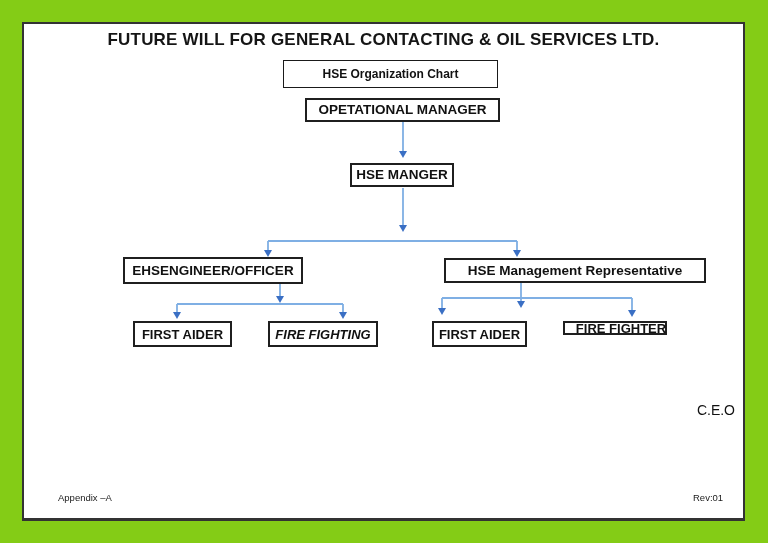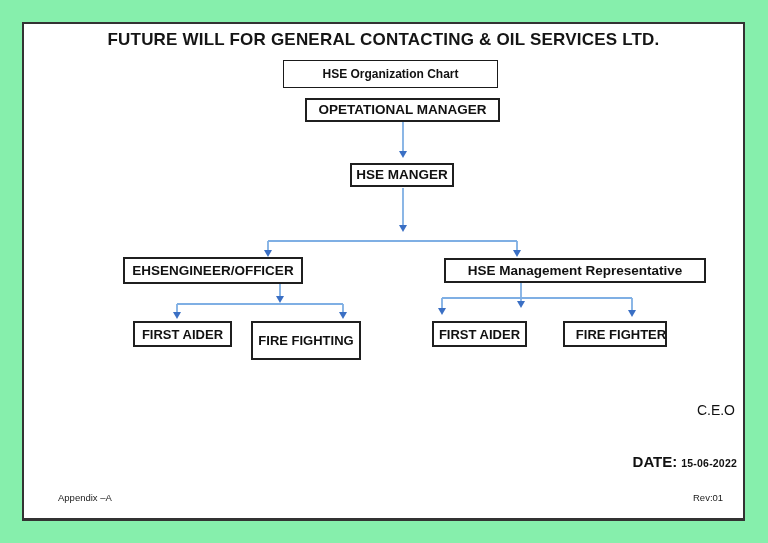--- a/index.html
+++ b/index.html
@@ -11,21 +11,21 @@
   *{margin:0;padding:0;box-sizing:border-box;}
   body{
     background:#ffffff;
     font-family:"Liberation Sans", sans-serif;
     color:#111;
   }
   .canvas{
     position:relative;
     width:768px;
     height:543px;
-    background:#86efac;
+    background:#84cc16;
     overflow:hidden;
   }
   .frame{
     position:absolute;
     left:22px; top:22px;
     width:723px; height:499px;
     border:2px solid var(--frame-border);
     border-bottom-width:3px;
     background:#ffffff;
   }
@@ -139,29 +139,25 @@
   <div class="node" style="left:305px; top:98px; width:195px; height:24px;">OPETATIONAL MANAGER</div>
 
   <div class="node" style="left:350px; top:163px; width:104px; height:24px;">HSE MANGER</div>
 
   <div class="node" style="left:123px; top:257px; width:180px; height:27px;">EHSENGINEER/OFFICER</div>
 
   <div class="node" style="left:418px; top:258px; width:262px; height:25px;margin-left:26px;">HSE Management Representative</div>
 
   <div class="node small" style="left:133px; top:321px; width:99px; height:26px;">FIRST AIDER</div>
 
-  <div class="node small" style="left:251px; top:321px; width:110px; height:39px;">FIRE FIGHTING</div>
+  <div class="node small" style="left:268px; top:321px; width:110px; height:26px;font-style:italic;">FIRE FIGHTING</div>
 
   <div class="node small" style="left:432px; top:321px; width:95px; height:26px;">FIRST AIDER</div>
 
-  <div class="node small" style="left:563px; top:321px; width:104px; height:26px;padding-left:12px;">FIRE FIGHTER</div>
+  <div class="node small" style="left:563px; top:321px; width:104px; height:14px;padding-left:12px;">FIRE FIGHTER</div>
 
   <div class="ceo-label">C.E.O</div>
 
-  <div class="date-line">
-    <span class="date-label">DATE:</span>
-    <span class="date-value">15-06-2022</span>
-  </div>
 
   <div class="appendix-label">Appendix –A</div>
   <div class="rev-label">Rev:01</div>
 
 </div>
 
 </body></html>

